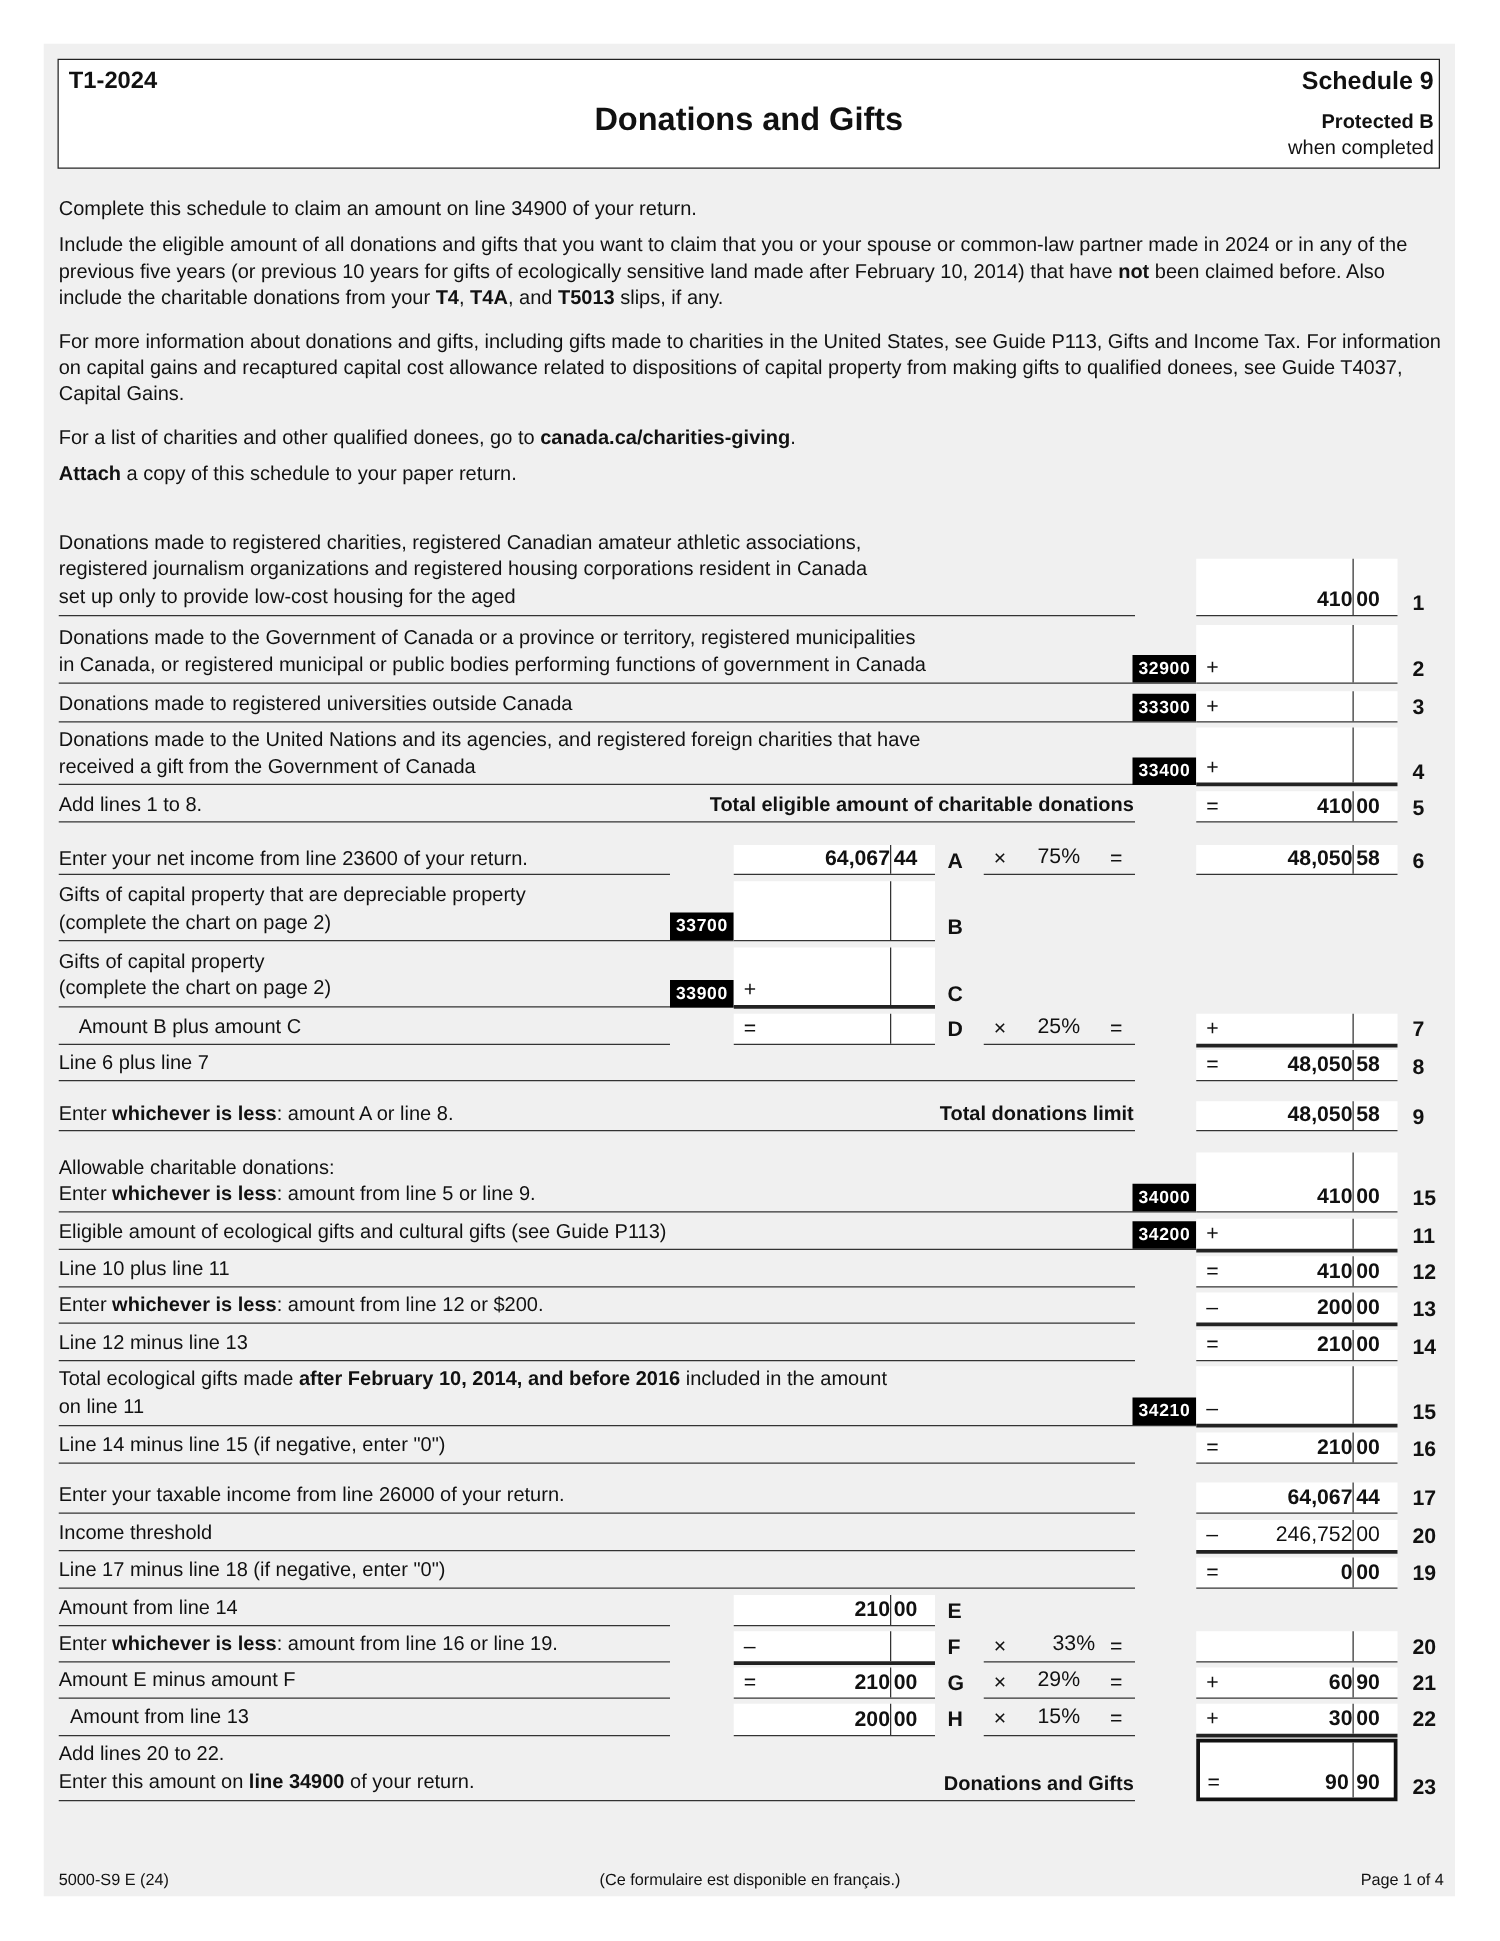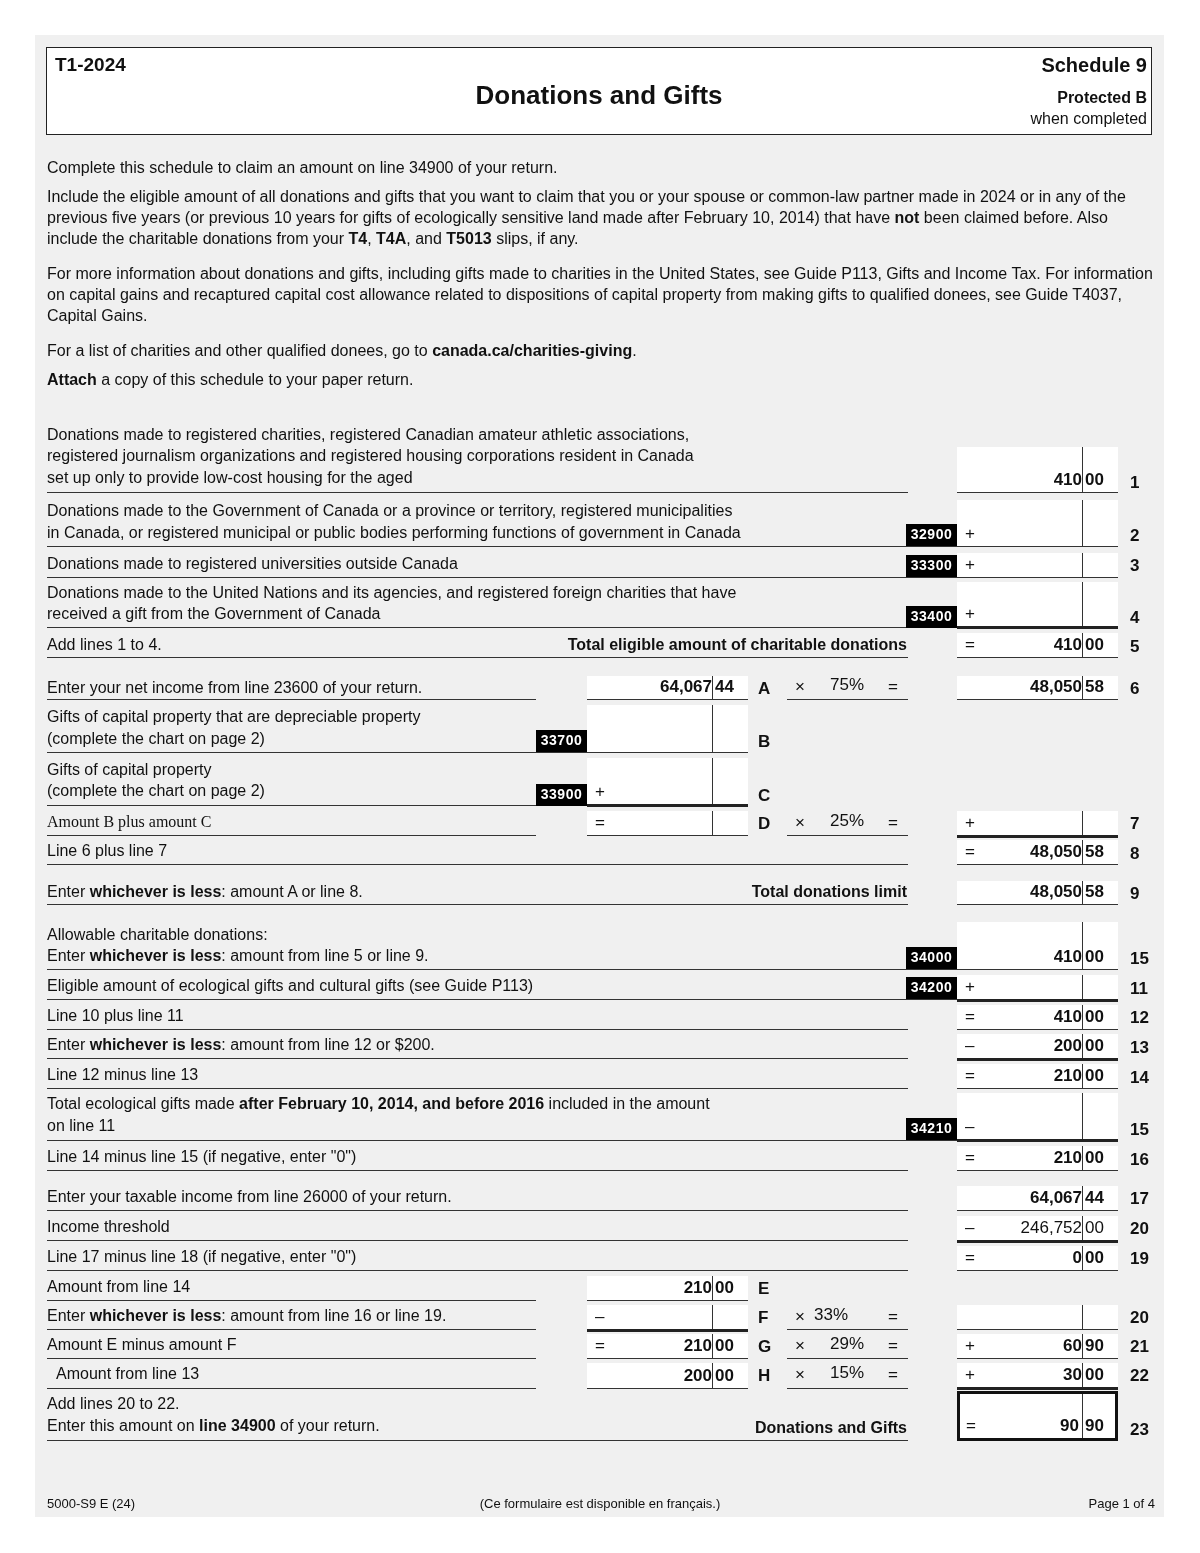--- a/index.html
+++ b/index.html
@@ -89,21 +89,21 @@
 <div class="uline" style="left:47px;top:627px;width:910px;"></div>
 <div class="code" style="left:906px;top:606px;">33400</div>
 <div class="box thick" style="left:957px;top:582px;width:161px;height:47px;">
   <span class="op">+</span>
     <span class="dol" style="right:36px;"></span>
     <span class="div" style="left:125px;"></span>
     <span class="cts" style="left:128px;"></span>
 </div>
 <div class="lnum" style="left:1130px;top:608px;">4</div>
 
-<div class="lbl" style="left:47px;top:634px;">Add lines 1 to 4.</div>
+<div class="lbl" style="left:47px;top:634px;">Add lines 1 to 8.</div>
 <div class="lbl b" style="right:293px;top:634px;">Total eligible amount of charitable donations</div>
 <div class="uline" style="left:47px;top:657px;width:861px;"></div>
 <div class="box" style="left:957px;top:633px;width:161px;height:25px;">
   <span class="op">=</span>
     <span class="dol" style="right:36px;">410</span>
     <span class="div" style="left:125px;"></span>
     <span class="cts" style="left:128px;">00</span>
 </div>
 <div class="lnum" style="left:1130px;top:637px;">5</div>
 
@@ -142,21 +142,21 @@
 <div class="uline" style="left:47px;top:805px;width:540px;"></div>
 <div class="code" style="left:536px;top:784px;">33900</div>
 <div class="box thick" style="left:587px;top:758px;width:161px;height:49px;">
   <span class="op">+</span>
     <span class="dol" style="right:36px;"></span>
     <span class="div" style="left:125px;"></span>
     <span class="cts" style="left:128px;"></span>
 </div>
 <div class="letter" style="left:758px;top:786px;">C</div>
 
-<div class="lbl" style="left:47px;top:811px;font-family:Liberation Serif, serif;">Amount B plus amount C</div>
+<div class="lbl" style="left:63px;top:811px;">Amount B plus amount C</div>
 <div class="uline" style="left:47px;top:835px;width:489px;"></div>
 <div class="box" style="left:587px;top:811px;width:161px;height:25px;">
   <span class="op">=</span>
     <span class="dol" style="right:36px;"></span>
     <span class="div" style="left:125px;"></span>
     <span class="cts" style="left:128px;"></span>
 </div>
 <div class="letter" style="left:758px;top:814px;">D</div>
 <div class="calc" style="left:795px;top:813px;">×</div>
 <div class="calc" style="left:830px;top:811px;">25%</div>
@@ -305,21 +305,21 @@
 <div class="lbl" style="left:47px;top:1305px;"><span>Enter </span><b>whichever is less</b><span>: amount from line 16 or line 19.</span></div>
 <div class="uline" style="left:47px;top:1329px;width:489px;"></div>
 <div class="box thick" style="left:587px;top:1305px;width:161px;height:27px;">
   <span class="op">–</span>
     <span class="dol" style="right:36px;"></span>
     <span class="div" style="left:125px;"></span>
     <span class="cts" style="left:128px;"></span>
 </div>
 <div class="letter" style="left:758px;top:1308px;">F</div>
 <div class="calc" style="left:795px;top:1307px;">×</div>
-<div class="calc" style="left:814px;top:1305px;">33%</div>
+<div class="calc" style="left:842px;top:1305px;">33%</div>
 <div class="calc" style="left:888px;top:1307px;">=</div>
 <div class="uline" style="left:787px;top:1329px;width:121px;"></div>
 <div class="box" style="left:957px;top:1305px;width:161px;height:25px;">
   <span class="dol" style="right:36px;"></span>
     <span class="div" style="left:125px;"></span>
     <span class="cts" style="left:128px;"></span>
 </div>
 <div class="lnum" style="left:1130px;top:1308px;">20</div>
 
 <div class="lbl" style="left:47px;top:1334px;">Amount E minus amount F</div>

